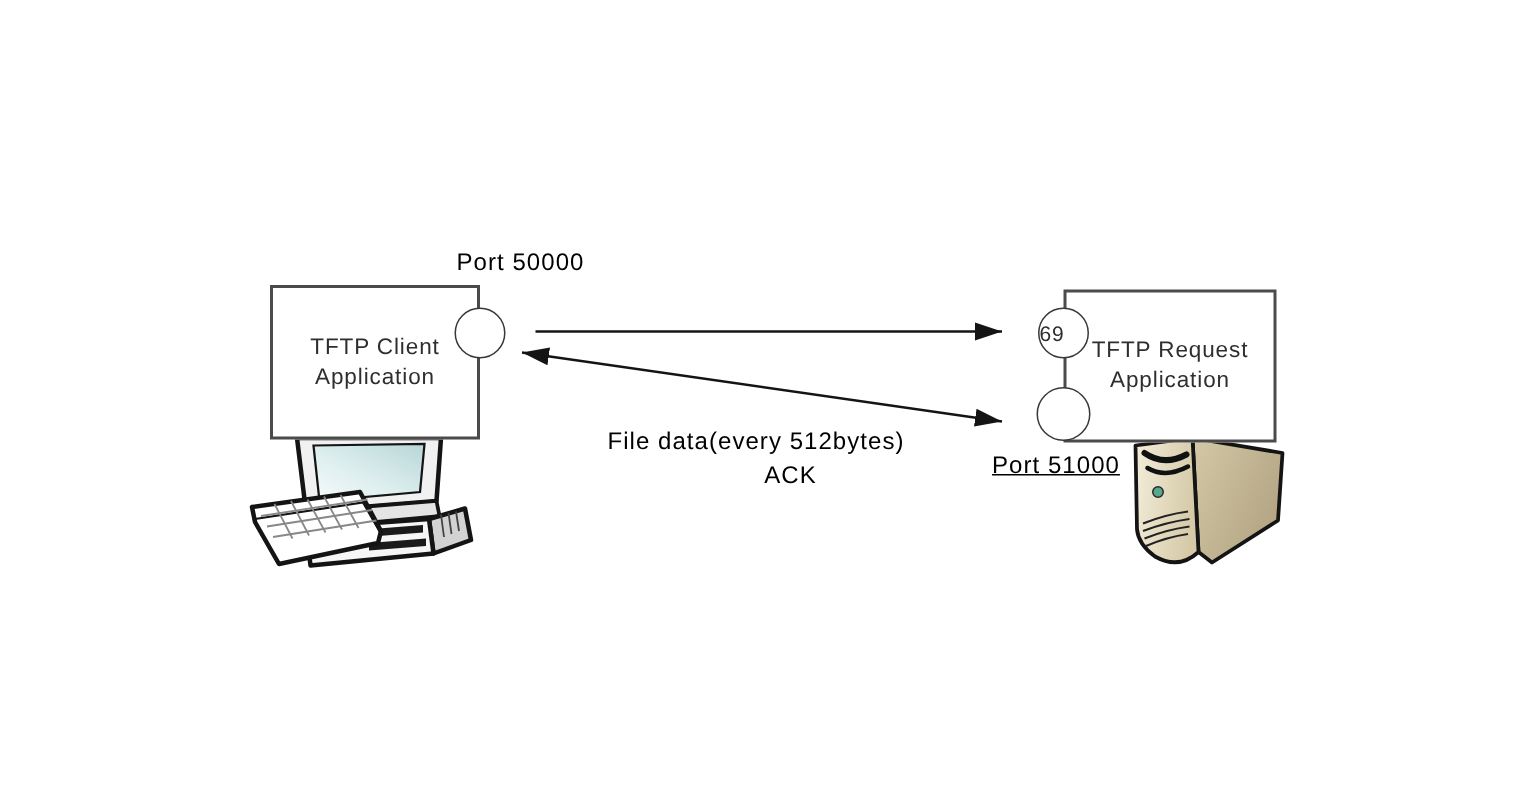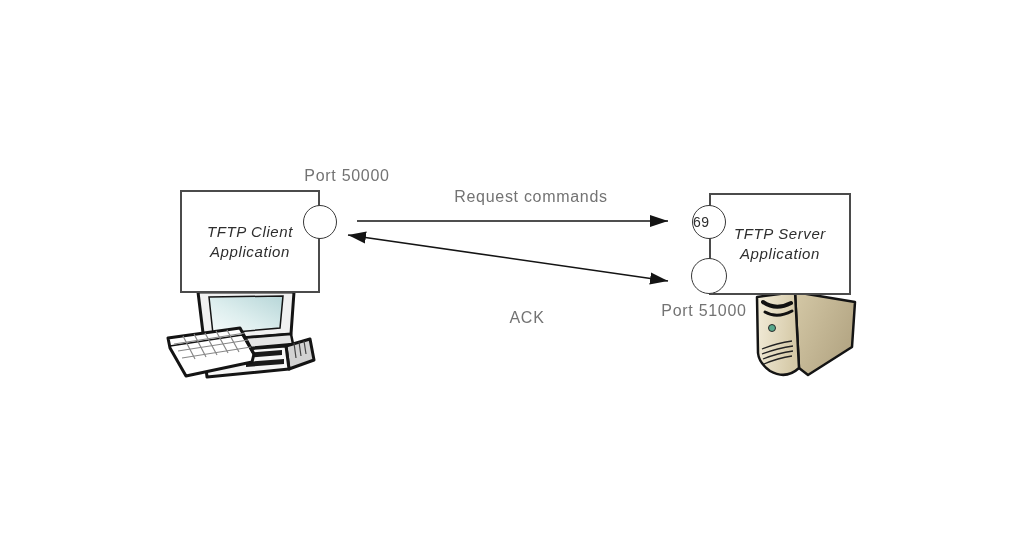--- a/index.html
+++ b/index.html
@@ -4,32 +4,32 @@
 <style>
   html,body{margin:0;padding:0;background:#ffffff;}
   #stage{
     position:relative;width:1024px;height:538px;background:#ffffff;overflow:hidden;
     font-family:"Liberation Sans","DejaVu Sans",sans-serif;color:#2e2e2e;
   }
   
   .app-box{
     position:absolute;background:#ffffff;border:2px solid #4b4b4b;
     display:flex;flex-direction:column;align-items:center;justify-content:center;
-    z-index:3;box-sizing:border-box;font-style:italic;
+    z-index:3;box-sizing:border-box;
   }
   .app-box .line{font-size:15px;line-height:20px;letter-spacing:0.6px;color:#2e2e2e;white-space:nowrap;}
   
   .port-circle{
     position:absolute;background:#ffffff;border:1.6px solid #383838;border-radius:50%;
     z-index:4;box-sizing:border-box;display:flex;align-items:center;justify-content:flex-start;
     font-size:14px;letter-spacing:0.5px;color:#2e2e2e;
   }
   
   .label{
-    position:absolute;font-size:16px;letter-spacing:0.7px;color:#737373;
+    position:absolute;font-size:16px;letter-spacing:0.7px;color:#000000;
     white-space:nowrap;transform:translateX(-50%);z-index:5;
   }
   .svg-layer{position:absolute;left:0;top:0;z-index:1;}
   .clipart{position:absolute;z-index:2;}
 </style>
 </head>
 <body>
 
 <div id="stage">
 
@@ -102,30 +102,30 @@
   <div class="app-box" style="left:180px;top:190px;width:140px;height:103px;">
     <span class="line">TFTP Client</span>
     <span class="line">Application</span>
   </div>
 
   <div class="port-circle" style="left:303px;top:205px;width:34px;height:34px;"></div>
 
   <div class="label" style="left:347px;top:167px;">Port 50000</div>
 
   <div class="app-box" style="left:709px;top:193px;width:142px;height:102px;">
-    <span class="line">TFTP Server</span>
+    <span class="line">TFTP Request</span>
     <span class="line">Application</span>
   </div>
 
   <div class="port-circle" style="left:692px;top:205px;width:34px;height:34px;">
     <span>69</span>
   </div>
 
   <div class="port-circle" style="left:691px;top:258px;width:36px;height:36px;"></div>
 
-  <div class="label" style="left:704px;top:302px;">Port 51000</div>
+  <div class="label" style="left:704px;top:302px;text-decoration:underline;">Port 51000</div>
 
-  <div class="label" style="left:531px;top:188px;">Request commands</div>
 
+  <div class="label" style="left:504px;top:286px;">File data(every 512bytes)</div>
 
   <div class="label" style="left:527px;top:309px;">ACK</div>
 
 </div>
 
 </body></html>

